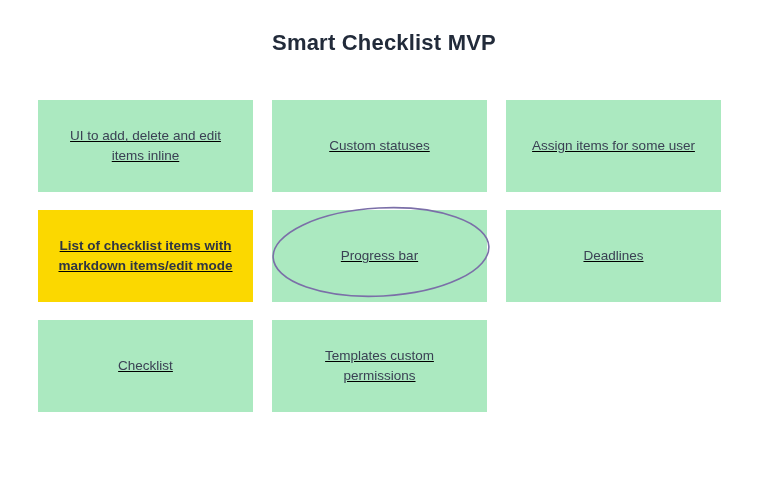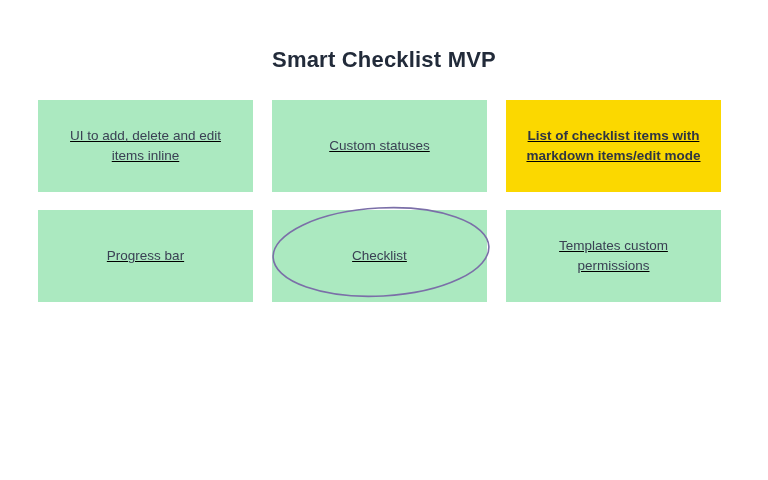--- a/index.html
+++ b/index.html
@@ -14,21 +14,21 @@
     overflow: hidden;
   }
   .board {
     position: relative;
     width: 768px;
     height: 480px;
     background: #ffffff;
   }
   .page-title {
     position: absolute;
-    top: 47px;
+    top: 30px;
     left: 0;
     width: 768px;
     text-align: center;
     font-size: 22px;
     font-weight: bold;
     color: #222b3a;
     letter-spacing: 0.2px;
   }
   .grid {
     position: absolute;
@@ -110,29 +110,35 @@
 
     <div class="card">
       <span class="card-label">UI to add, delete and edit items inline</span>
     </div>
 
 
     <div class="card">
       <span class="card-label">Custom statuses</span>
     </div>
 
+    <div class="card">
+      <span class="card-label">Assign items for some user</span>
+    </div>
 
     <div class="card highlight">
       <span class="card-label">List of checklist items with markdown items/edit mode</span>
     </div>
 
     <div class="card">
       <span class="card-label">Progress bar</span>
     </div>
 
+    <div class="card">
+      <span class="card-label">Deadlines</span>
+    </div>
 
     <div class="card">
       <span class="card-label">Checklist</span>
     </div>
 
     <div class="card">
       <span class="card-label">Templates custom permissions</span>
     </div>
 
   </div>

